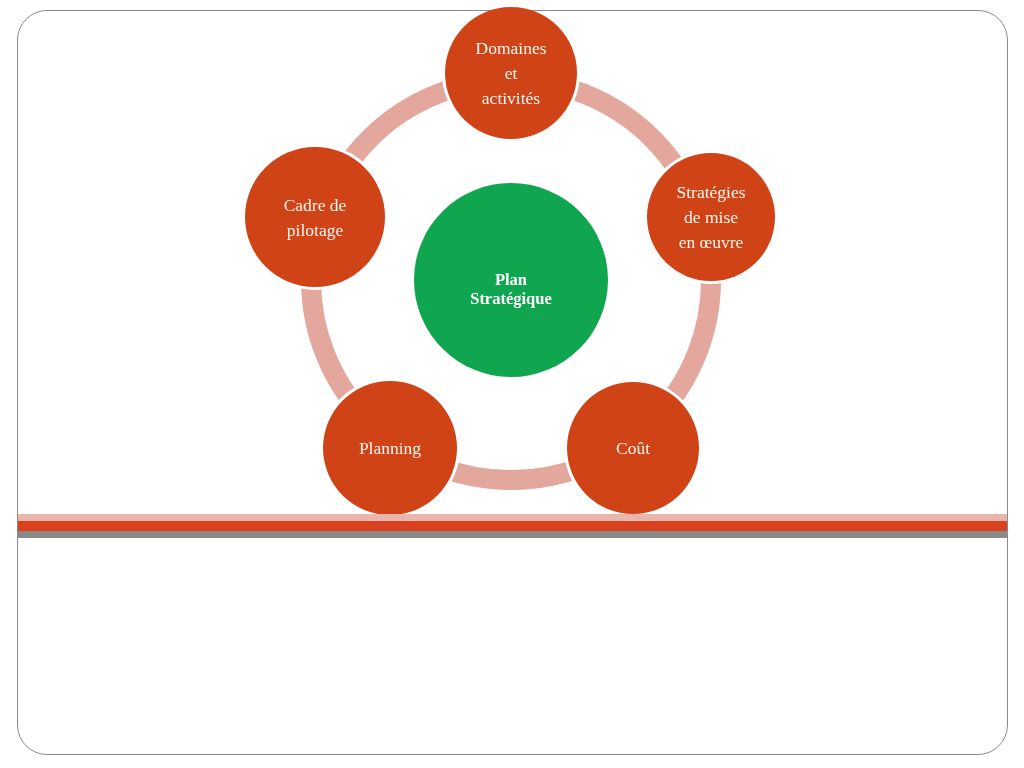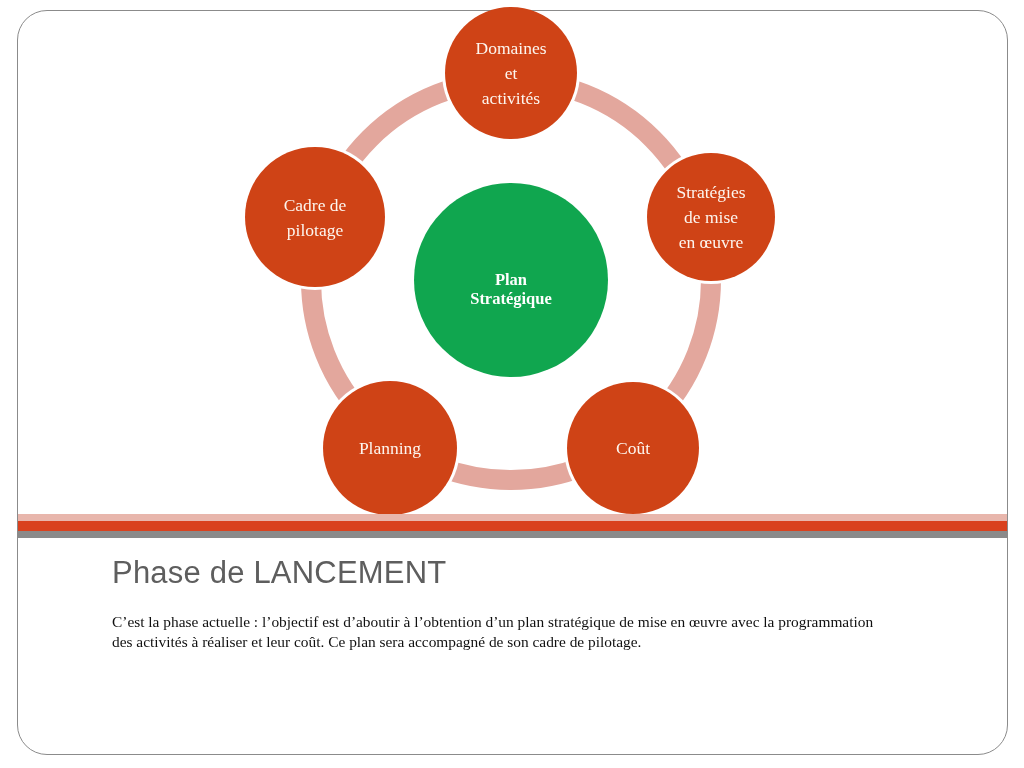--- a/index.html
+++ b/index.html
@@ -126,17 +126,15 @@
         </g>
     </svg>
   </div>
 
   <div id="divider">
     <div class="band-pink"></div>
     <div class="band-red"></div>
     <div class="band-gray"></div>
   </div>
 
-  <div id="title">Phase de LANCEMENT</div>
 
-  <div id="body-text">C’est la phase actuelle : l’objectif est d’aboutir à l’obtention d’un plan stratégique de mise en œuvre avec la programmation des activités à réaliser et leur coût. Ce plan sera accompagné de son cadre de pilotage.</div>
 
 </div>
 
 </body></html>

